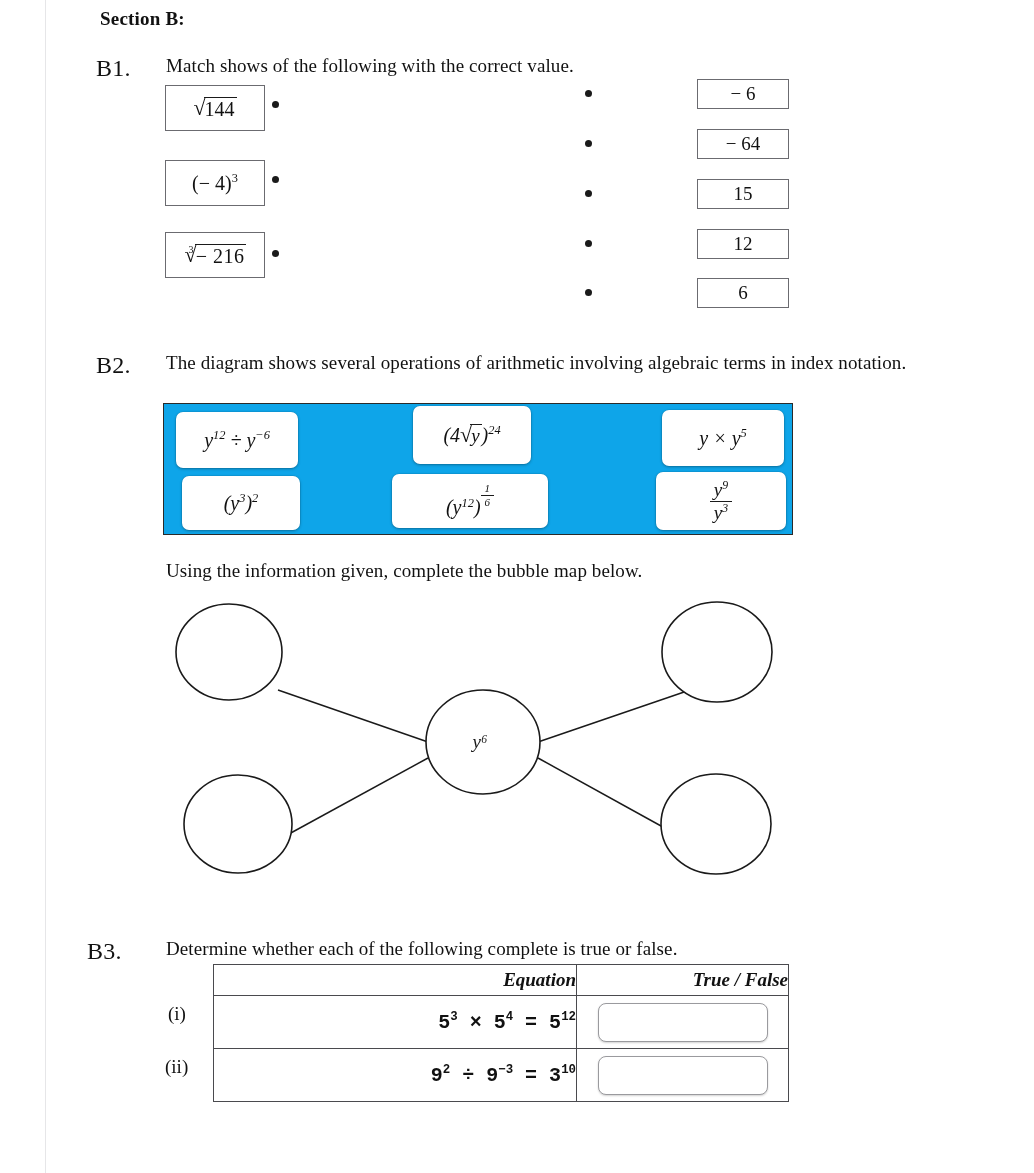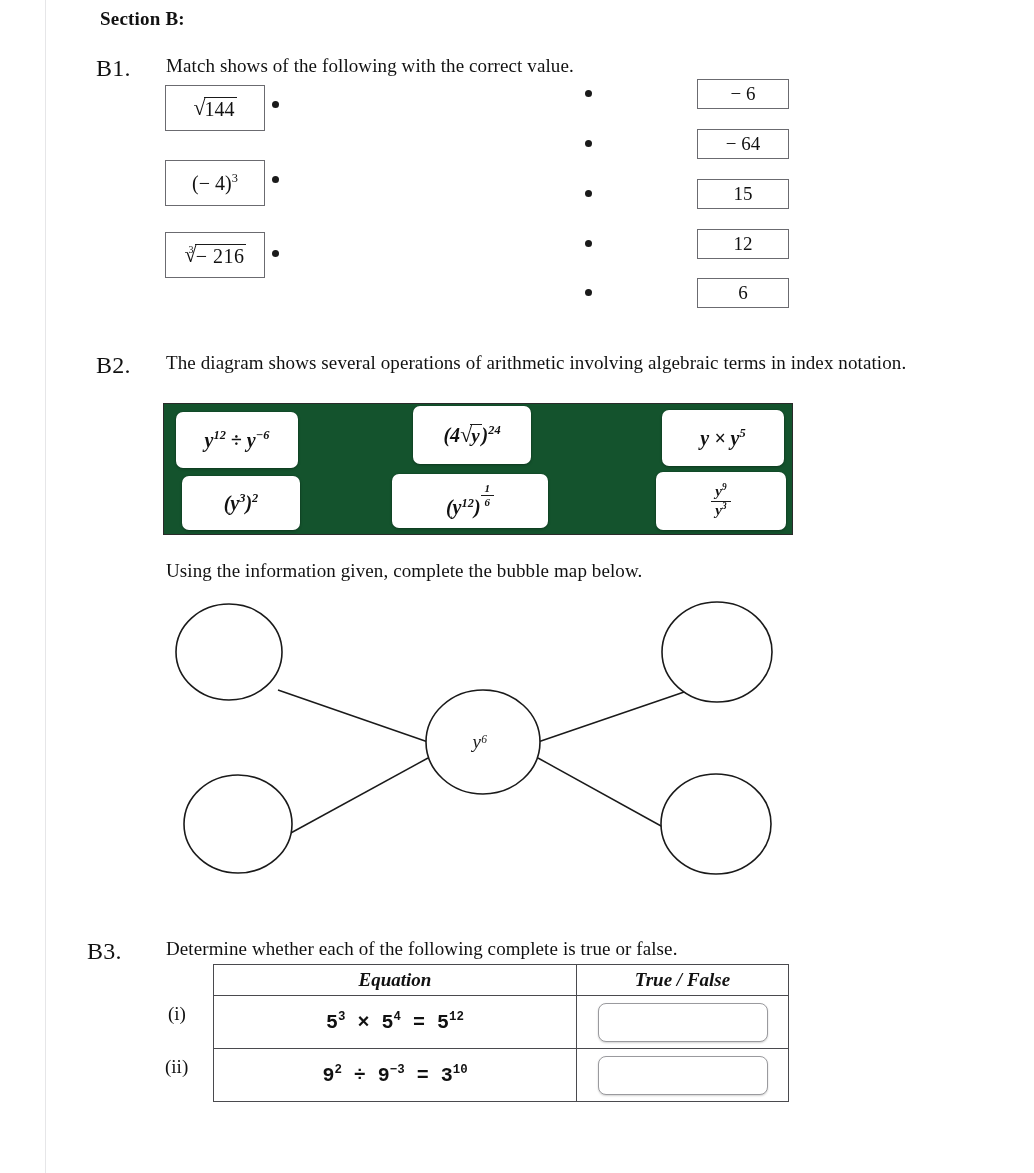--- a/index.html
+++ b/index.html
@@ -102,39 +102,38 @@
   .neg { letter-spacing: .5px; }
 
   
   .b2-frame {
     position: absolute;
     left: 163px;
     top: 403px;
     width: 628px;
     height: 130px;
     border: 1.6px solid #2a2a2a;
-    background: #14532d;
-    font-weight: bold;
+    background: #0ea5e9;
   }
   .term-card {
     position: absolute;
     background: #ffffff;
     border-radius: 7px;
     box-shadow: 0 1px 3px rgba(0,0,0,.30), 0 0 0 .6px rgba(0,0,0,.10);
     display: flex;
     align-items: center;
     justify-content: center;
     font-size: 20px;
     font-style: italic;
   }
   .term-card .mathy { font-style: italic; }
   .frac {
     display: inline-block;
     text-align: center;
-    font-size: 15px;
+    font-size: 19px;
     line-height: 1.05;
   }
   .frac .num { display: block; padding: 0 4px 1px; }
   .frac .den { display: block; border-top: 1.4px solid #1a1a1a; padding: 1px 4px 0; }
 
   
   .bubble-map { position: absolute; left: 150px; top: 580px; }
   .bubble-label {
     font-style: italic;
     font-size: 19px;
@@ -146,21 +145,21 @@
     position: absolute;
     left: 213px;
     top: 964px;
     width: 576px;
     border-collapse: collapse;
     background: #fff;
   }
   .b3-table th, .b3-table td {
     border: 1.4px solid #4a4a4e;
     padding: 0;
-    text-align: center;
+    text-align: right;
   }
   .b3-table th {
     font-size: 19px;
     font-weight: bold;
     font-style: italic;
     height: 30px;
   }
   .b3-table td.eq {
     height: 52px;
     font-size: 20px;

